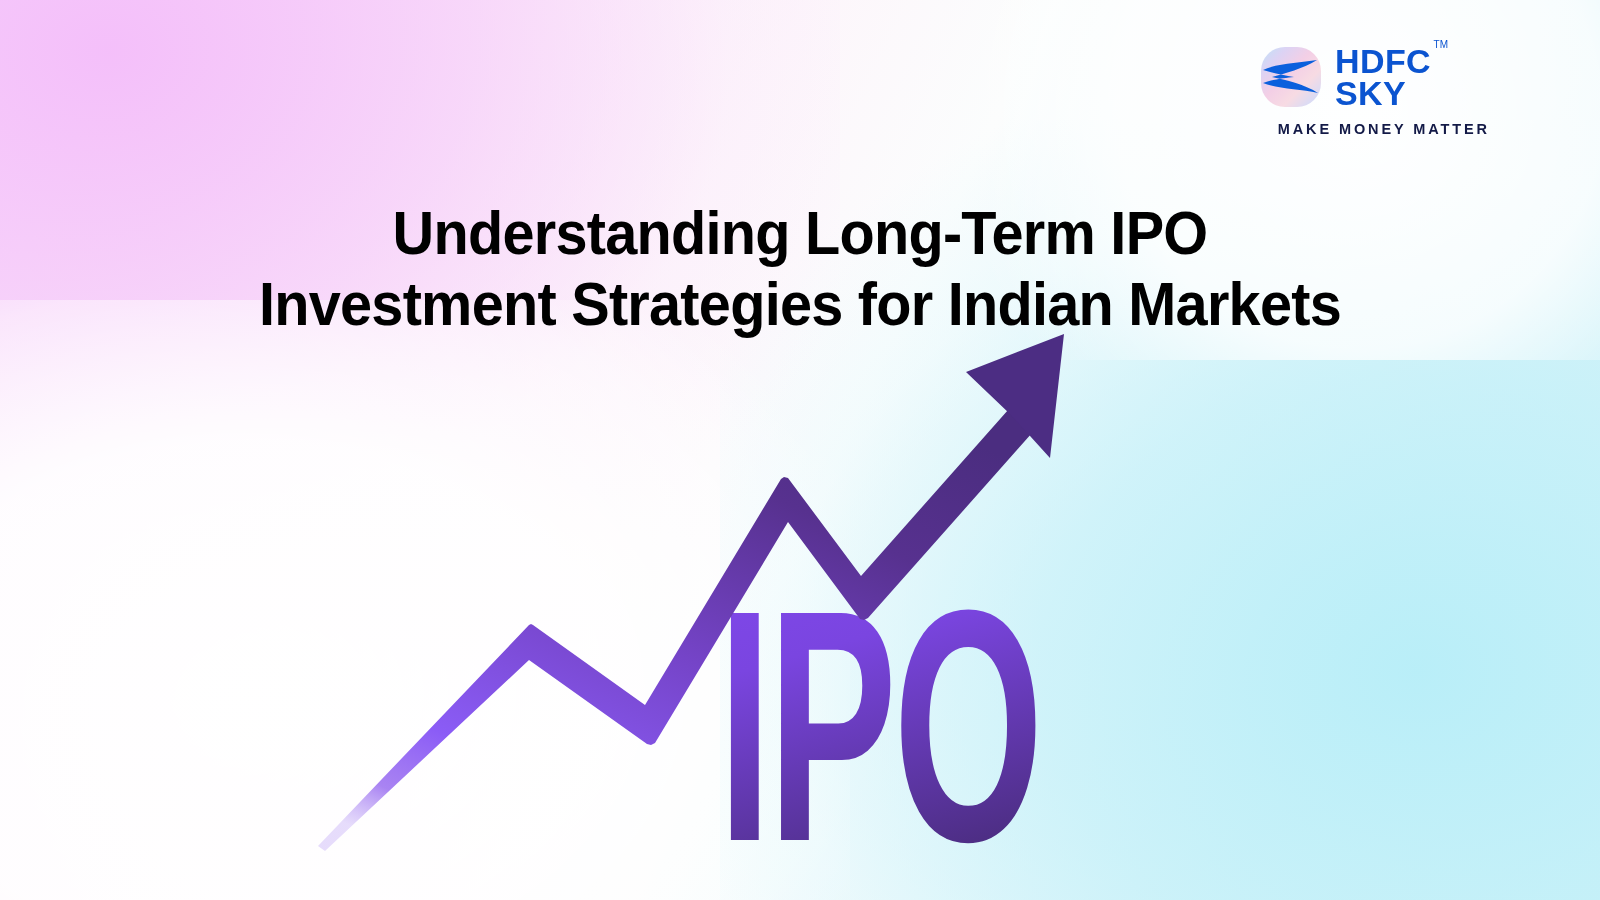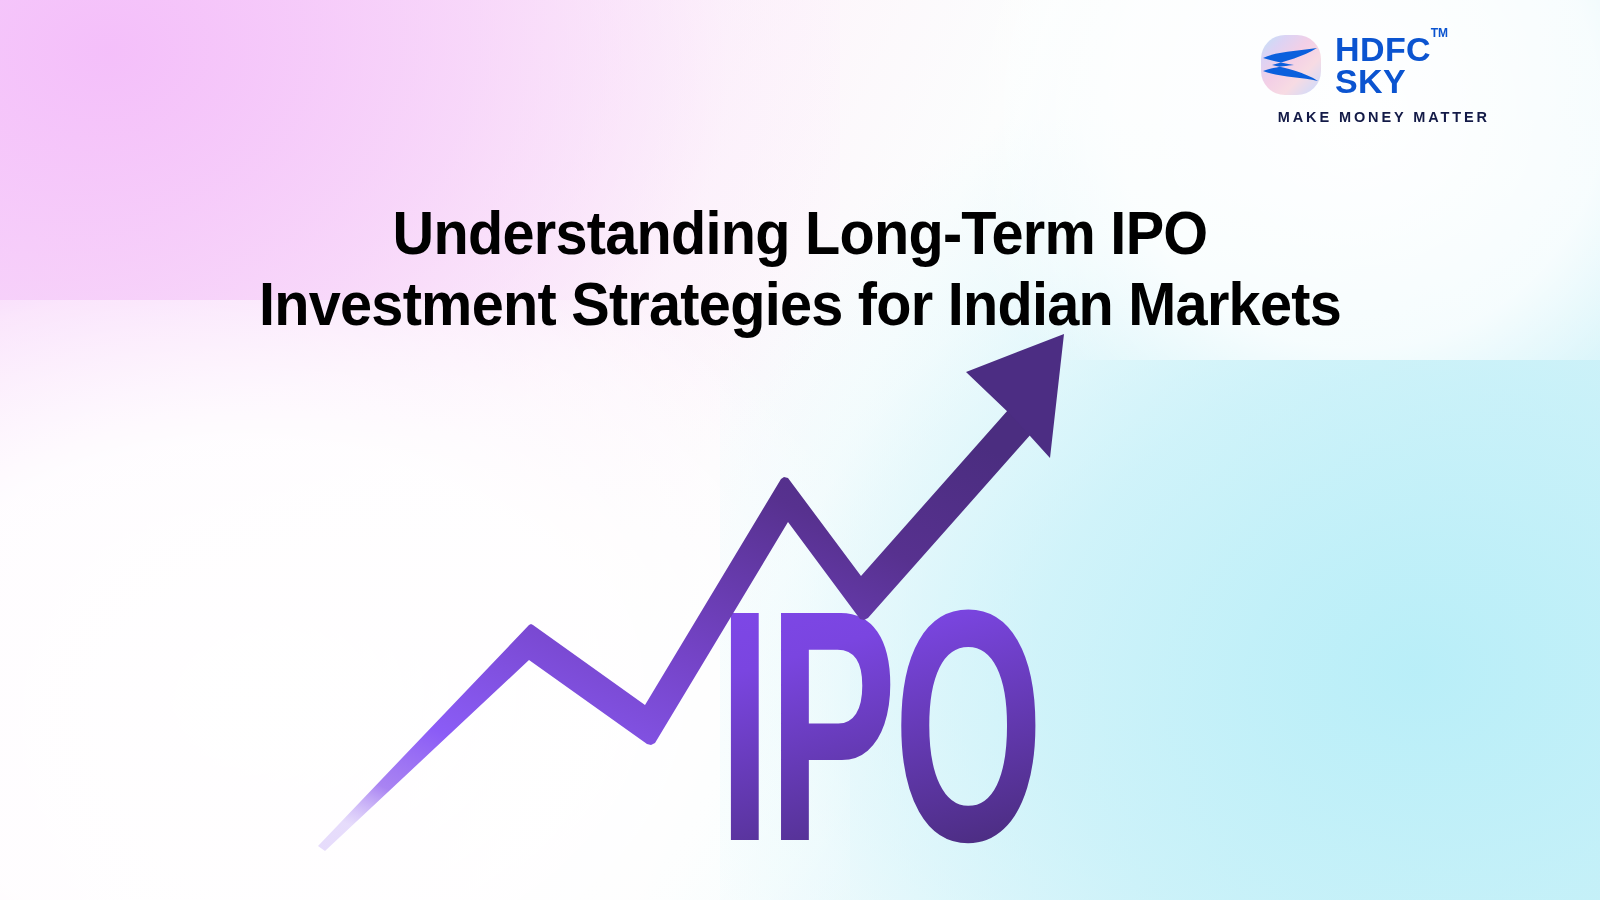--- a/index.html
+++ b/index.html
@@ -76,21 +76,21 @@
     background: radial-gradient(ellipse at 50% 60%,
                 rgba(255,255,255,0.98) 0%,
                 rgba(255,255,255,0.80) 45%,
                 rgba(255,255,255,0) 76%);
   }
 
   
   .logo-block {
     position: absolute;
     right: 110px;
-    top: 32px;
+    top: 44px;
     width: 230px;
     text-align: center;
   }
   .logo-row {
     display: flex;
     align-items: center;
     justify-content: flex-start;
     gap: 13px;
     height: 66px;
   }
@@ -111,22 +111,22 @@
     font-weight: 700;
     font-size: 34px;
     letter-spacing: 0.4px;
     color: #0b54d0;
     display: block;
   }
   .logo-tm {
     position: absolute;
     top: -5px;
     right: -17px;
-    font-size: 12px;
-    font-weight: 700;
+    font-size: 10px;
+    font-weight: 400;
     color: #0b54d0;
     letter-spacing: 0;
   }
   .logo-tagline {
     margin-top: 11px;
     font-family: "Liberation Sans", sans-serif;
     font-weight: 700;
     font-size: 14.5px;
     letter-spacing: 2.9px;
     color: #131a47;

